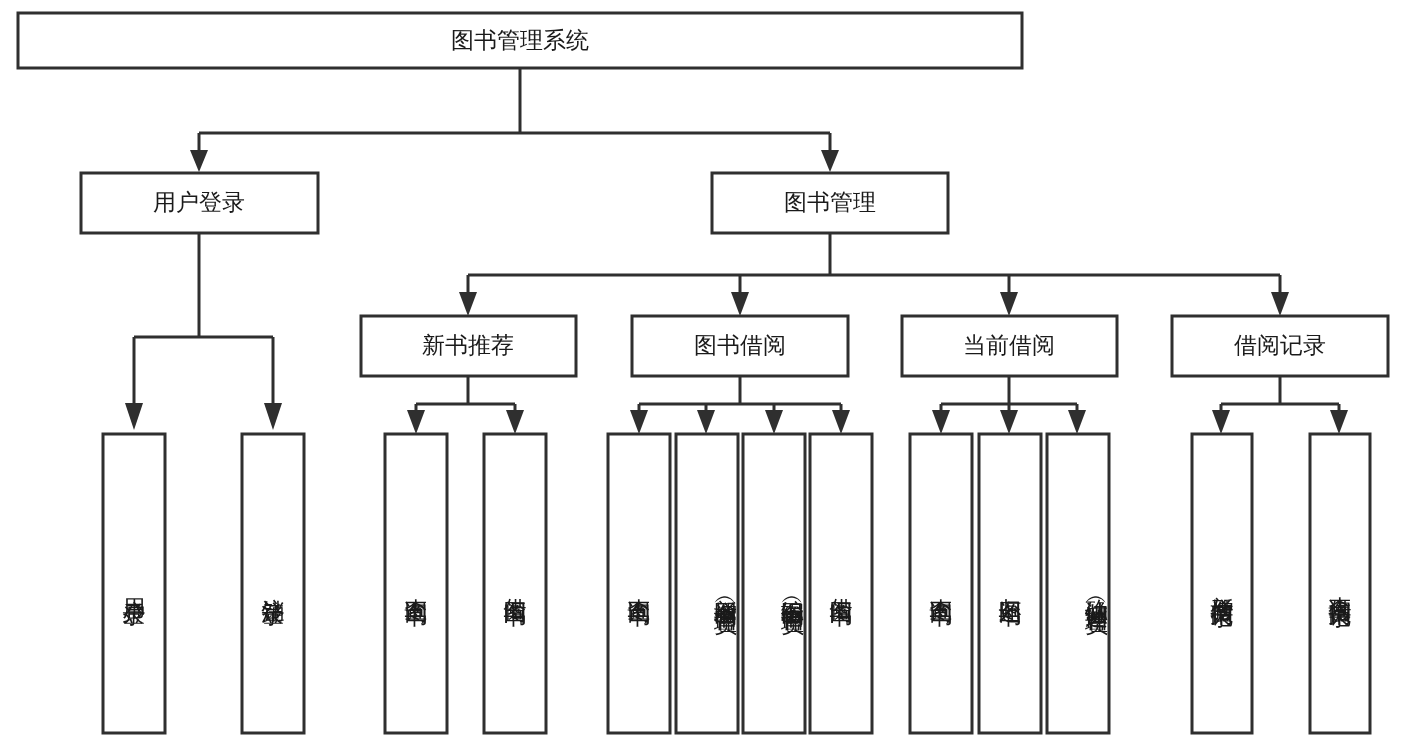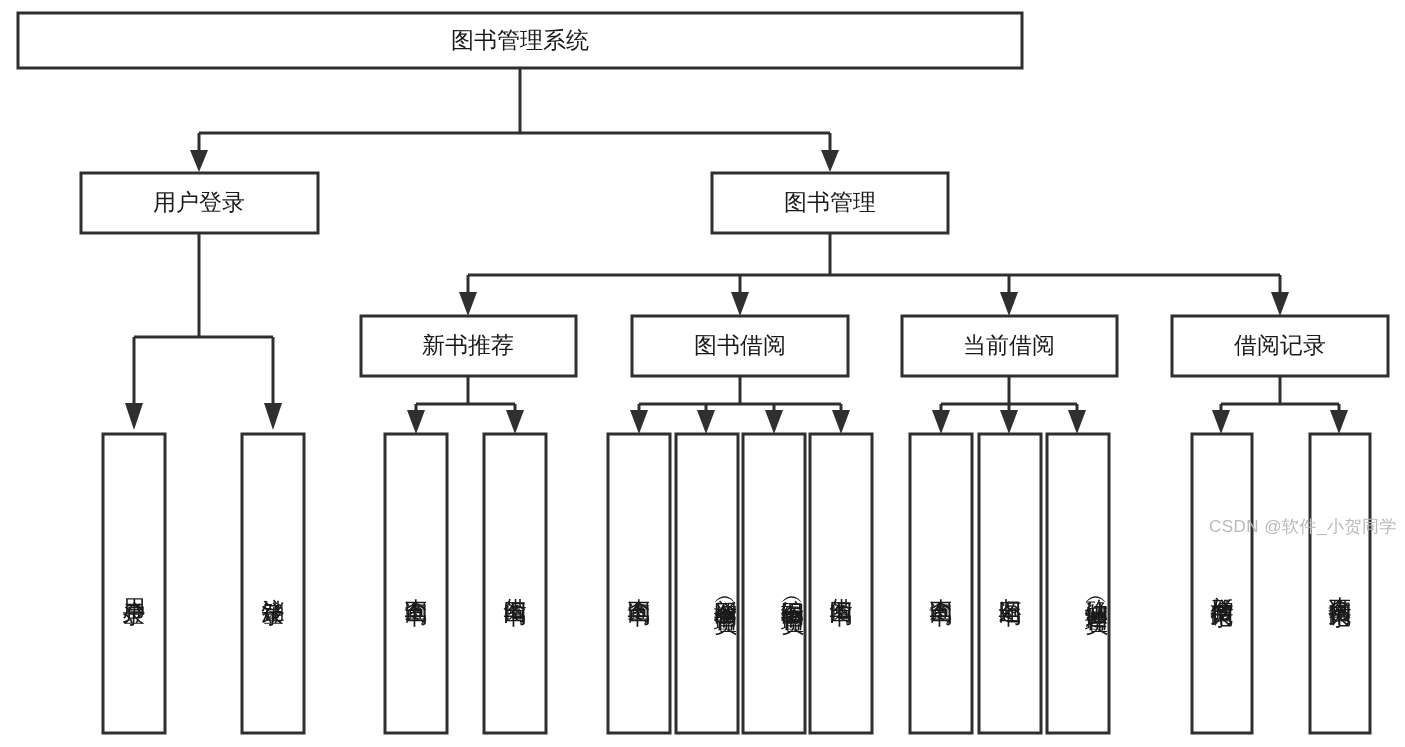--- a/index.html
+++ b/index.html
@@ -198,15 +198,14 @@
   <div class="node-label-v" style="left:743px; top:434px; width:62px; height:299px; align-items:flex-start; padding-top:12px; box-sizing:border-box;">编辑图书（管理员）</div>
   <div class="node-label-v" style="left:810px; top:434px; width:62px; height:299px;">借阅图书</div>
 
   <div class="node-label-v" style="left:910px; top:434px; width:62px; height:299px;">查询图书</div>
   <div class="node-label-v" style="left:979px; top:434px; width:62px; height:299px;">归还图书</div>
   <div class="node-label-v" style="left:1047px; top:434px; width:62px; height:299px; align-items:flex-start; padding-top:12px; box-sizing:border-box;">确认归还（管理员）</div>
 
   <div class="node-label-v" style="left:1192px; top:434px; width:60px; height:299px;">新增借阅记录</div>
   <div class="node-label-v" style="left:1310px; top:434px; width:60px; height:299px;">查询借阅记录</div>
 
-  <div class="watermark">CSDN @软件_小贺同学</div>
 
 </div>
 
 </body></html>

